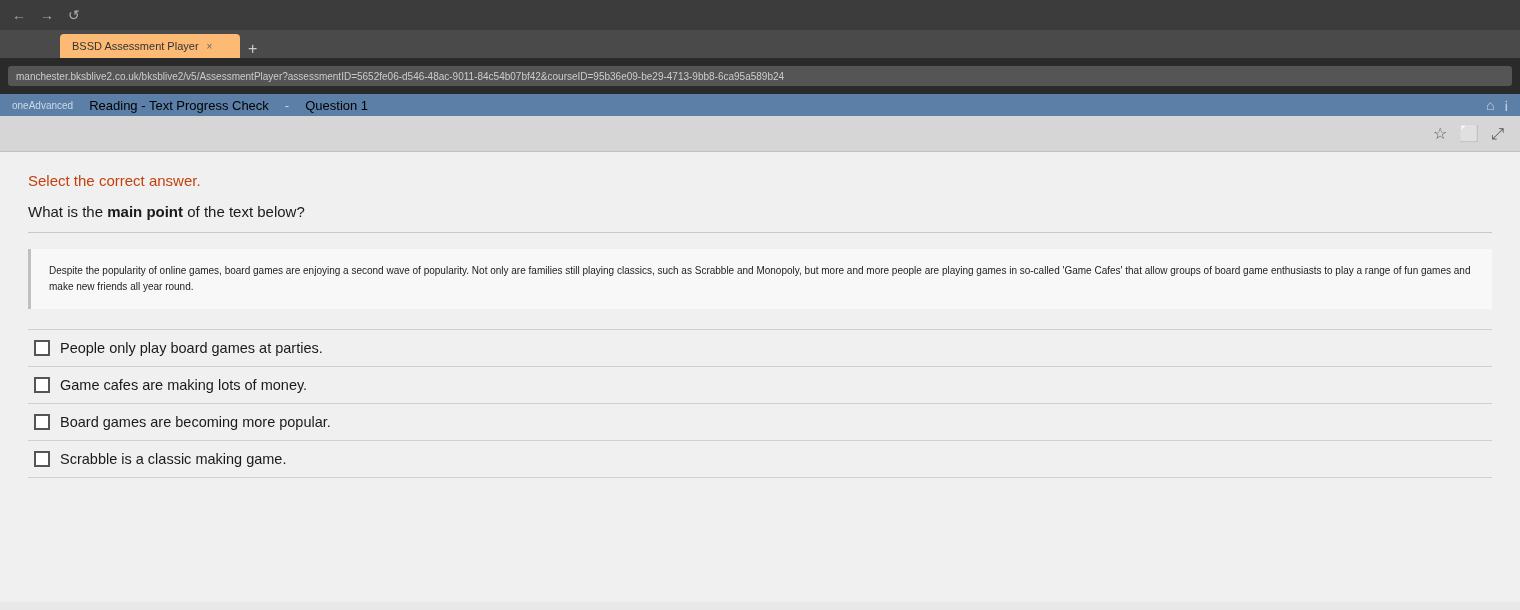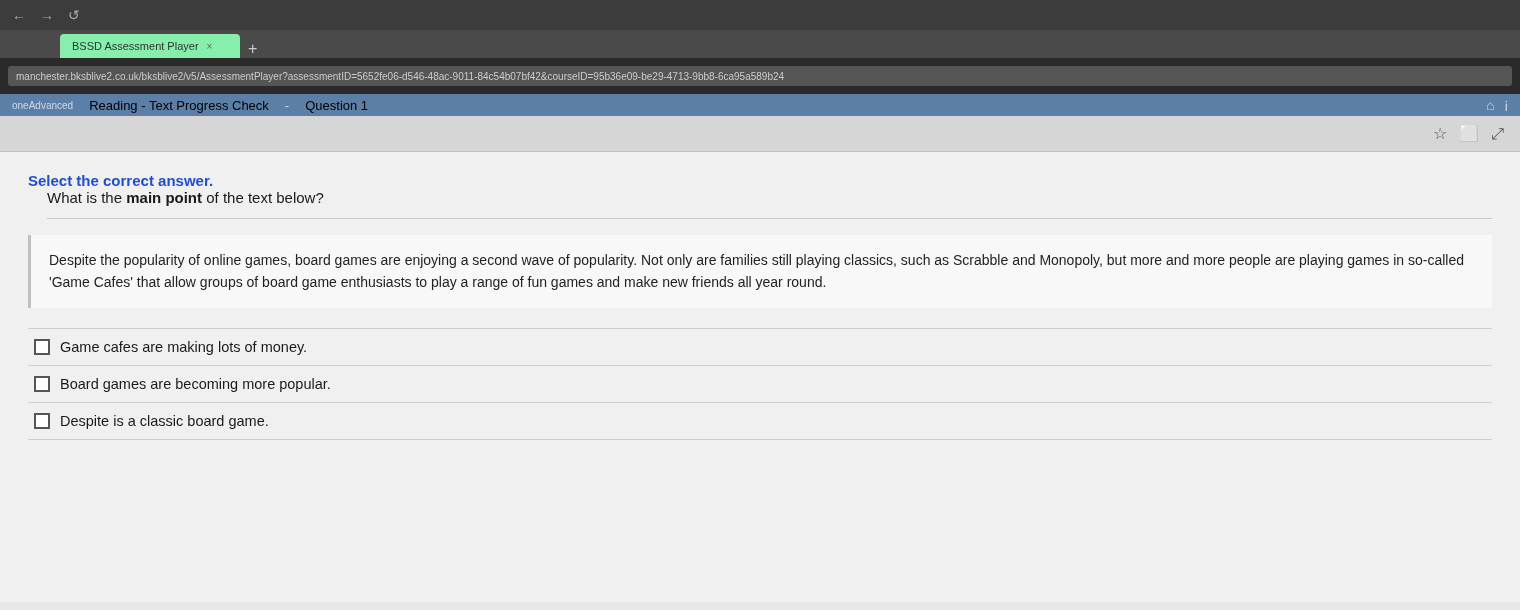--- a/index.html
+++ b/index.html
@@ -29,21 +29,21 @@
       padding: 2px 4px;
     }
     .browser-tab-bar {
       background: #4a4a4a;
       height: 28px;
       display: flex;
       align-items: flex-end;
       padding-left: 60px;
     }
     .browser-tab {
-      background: #86efac;
+      background: #fdba74;
       height: 24px;
       display: flex;
       align-items: center;
       padding: 0 12px;
       font-size: 11px;
       color: #333;
       border-radius: 4px 4px 0 0;
       gap: 8px;
       min-width: 180px;
     }
@@ -135,42 +135,42 @@
     
     .main-content {
       background: #f0f0f0;
       padding: 20px 28px;
       height: calc(610px - 30px - 28px - 28px - 38px - 36px);
       overflow-y: auto;
     }
 
     .instruction-text {
       font-size: 15px;
-      font-weight: bold;
-      color: #1d4ed8;
+      font-weight: normal;
+      color: #c2410c;
+      margin-bottom: 14px;
     }
 
     .question-text {
       font-size: 15px;
       color: #1a1a1a;
       margin-bottom: 16px;
       border-bottom: 1px solid #c8c8c8;
       padding-bottom: 12px;
-      margin-left: 19px;
     }
     .question-text strong {
       font-weight: bold;
     }
 
     .passage-box {
       background: #f8f8f8;
       border-left: 3px solid #c0c0c0;
       padding: 14px 18px;
       margin-bottom: 20px;
-      font-size: 14px;
+      font-size: 10px;
       color: #222;
       line-height: 1.6;
     }
 
     .answer-options {
       display: flex;
       flex-direction: column;
       gap: 0;
     }
 
@@ -243,25 +243,29 @@
     <span>What is the </span><strong>main point</strong><span> of the text below?</span>
   </div>
 
   <div class="passage-box">
     <span>Despite the popularity of online games, board games are enjoying a second wave of popularity. Not only are families still playing classics, such as Scrabble and Monopoly, but more and more people are playing games in so-called 'Game Cafes' that allow groups of board game enthusiasts to play a range of fun games and make new friends all year round.</span>
   </div>
 
   <div class="answer-options">
     <div class="answer-option">
       <span class="answer-checkbox"></span>
+      <span>People only play board games at parties.</span>
+    </div>
+    <div class="answer-option">
+      <span class="answer-checkbox"></span>
       <span>Game cafes are making lots of money.</span>
     </div>
     <div class="answer-option">
       <span class="answer-checkbox"></span>
       <span>Board games are becoming more popular.</span>
     </div>
     <div class="answer-option">
       <span class="answer-checkbox"></span>
-      <span>Despite is a classic board game.</span>
+      <span>Scrabble is a classic making game.</span>
     </div>
   </div>
 
 </div>
 
 </body></html>

